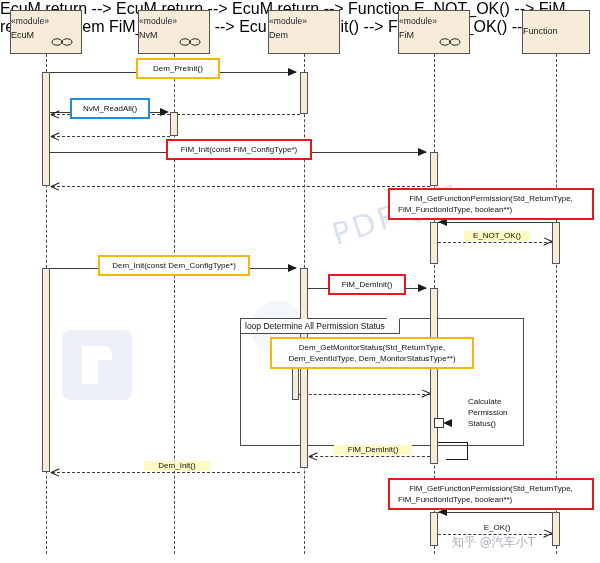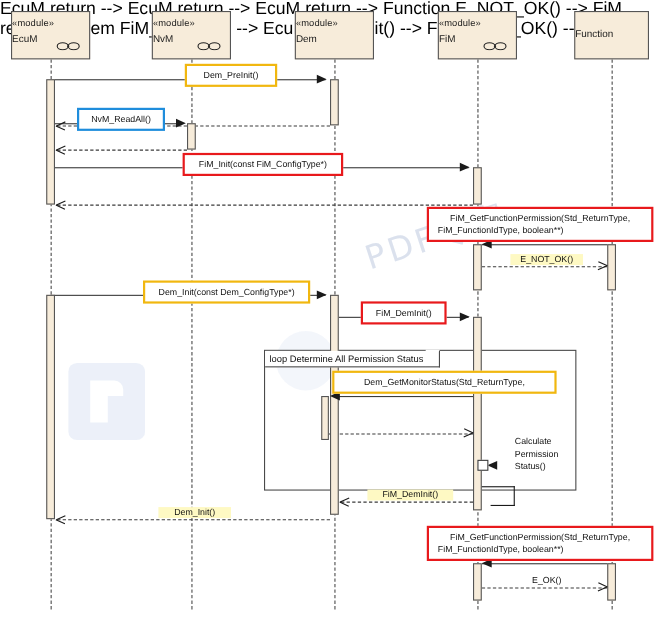--- a/index.html
+++ b/index.html
@@ -108,21 +108,21 @@
     color:#111111;
     background:#ffffff;
     text-align:center;
     z-index:6;
     padding:3px 4px;
     border:2px solid #e8a93a;
     white-space:nowrap;
   }
   .boxlbl.red{border-color:#e8191c;}
   .boxlbl.blue{border-color:#1f8ddc;}
-  .boxlbl.yellow{border-color:#f1b70f;margin-left:32px;}
+  .boxlbl.yellow{border-color:#f1b70f;}
   .boxlbl.left{text-align:left;}
 
   
   .frag{
     position:absolute;
     box-sizing:border-box;
     border:1px solid #4a4a4a;
     background:transparent;
     z-index:1;
   }
@@ -338,20 +338,21 @@
   
   <div class="msg" style="left:304px;top:288px;width:122px;"></div>
   <div class="arrow solid r" style="left:418px;top:284px;"></div>
   <div class="boxlbl red" style="left:328px;top:274px;width:78px;">FiM_DemInit()</div>
 
   
   <div class="msg" style="left:300px;top:360px;width:134px;"></div>
   <div class="arrow solid l" style="left:300px;top:356px;"></div>
   <div class="boxlbl yellow" style="left:270px;top:337px;width:204px;">
     <div>Dem_GetMonitorStatus(Std_ReturnType,</div>
+    <div>Dem_EventIdType, Dem_MonitorStatusType**)</div>
   </div>
 
    FiM return --&gt;
   <div class="msg ret" style="left:299px;top:394px;width:131px;"></div>
   <div class="oarrow" style="left:430px;top:394px;">
     <span style="transform:rotate(156deg);transform-origin:0 0;"></span>
     <span style="transform:rotate(204deg);transform-origin:0 0;"></span>
   </div>
 
   
@@ -394,14 +395,15 @@
 
    Function  E_OK() --&gt;
   <div class="msg ret" style="left:438px;top:534px;width:114px;"></div>
   <div class="oarrow" style="left:552px;top:534px;">
     <span style="transform:rotate(156deg);transform-origin:0 0;"></span>
     <span style="transform:rotate(204deg);transform-origin:0 0;"></span>
   </div>
   <div class="lbl plain" style="left:470px;top:523px;width:50px;background:transparent;">E_OK()</div>
 
   
+  <div class="wm-bottom" style="left:452px;top:534px;">知乎 @汽车小T</div>
 
 </div>
 
 </body></html>

